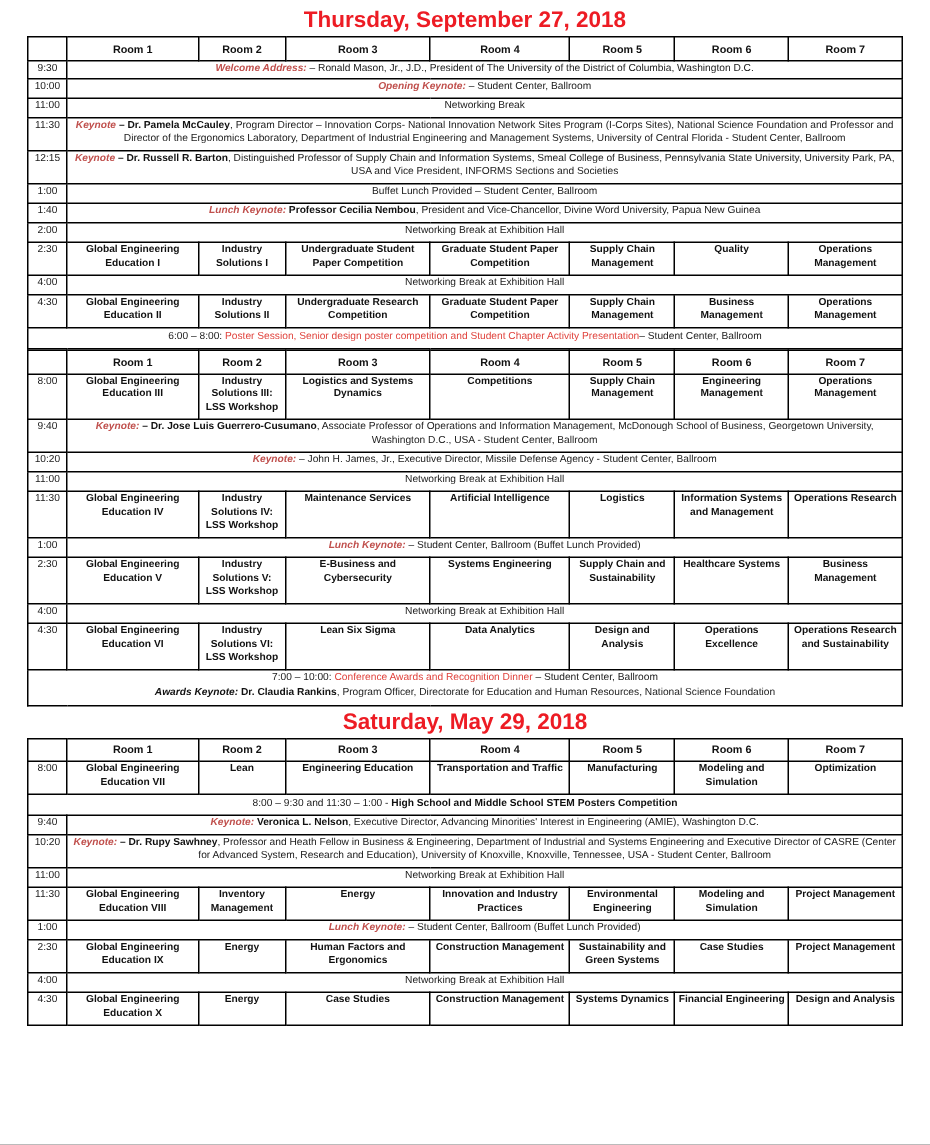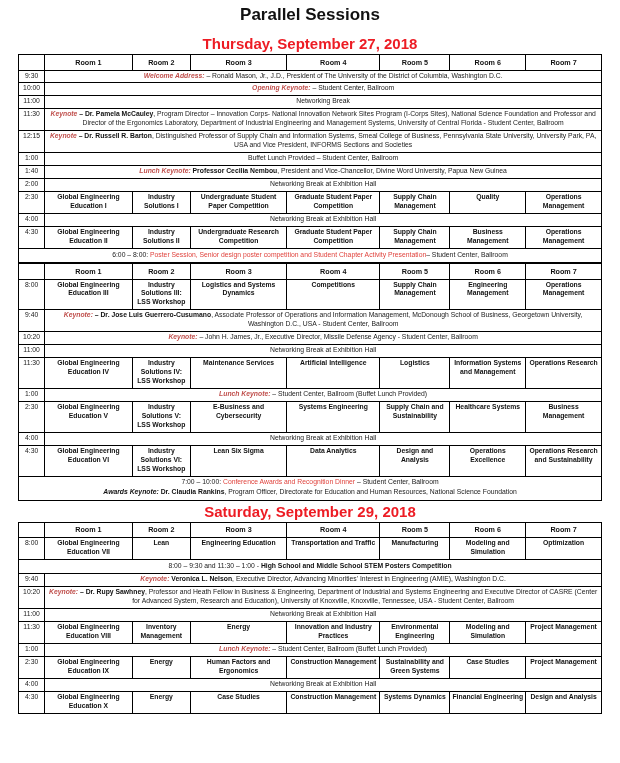--- a/index.html
+++ b/index.html
@@ -35,21 +35,20 @@
   .s-p{font-weight:normal;}
   .s-b{font-weight:bold;color:#111;}
   .s-k{font-weight:bold;font-style:italic;color:var(--red-keynote,#c0504d);}
   .s-r{color:var(--red-highlight,#e0433d);}
   .s-bi{font-weight:bold;font-style:italic;color:#111;}
 </style>
 </head>
 <body>
 
 <div class="page">
-  <h1 class="title">Parallel Sessions</h1>
 
   <h2 class="day-heading">Thursday, September 27, 2018</h2>
   <table class="sched">
       <colgroup>
         <col style="width: 4.5%;">
         <col style="width: 15%;">
         <col style="width: 10%;">
         <col style="width: 16.5%;">
         <col style="width: 16%;">
         <col style="width: 12%;">
@@ -219,21 +218,21 @@
         </tr>
         <tr>
           <td class="full-cell" colspan="8">
             <div><span class="s-p">7:00 – 10:00: </span><span class="s-r">Conference Awards and Recognition Dinner</span><span class="s-p"> – Student Center, Ballroom</span></div>
             <div><span class="s-bi">Awards Keynote: </span><span class="s-b">Dr. Claudia Rankins</span><span class="s-p">, Program Officer, Directorate for Education and Human Resources, National Science Foundation</span></div>
           </td>
         </tr>
       </tbody>
     </table>
 
-  <h2 class="day-heading">Saturday, September 29, 2018</h2>
+  <h2 class="day-heading">Saturday, May 29, 2018</h2>
   <table class="sched">
       <colgroup>
         <col style="width: 4.5%;">
         <col style="width: 15%;">
         <col style="width: 10%;">
         <col style="width: 16.5%;">
         <col style="width: 16%;">
         <col style="width: 12%;">
         <col style="width: 13%;">
         <col style="width: 13%;">

